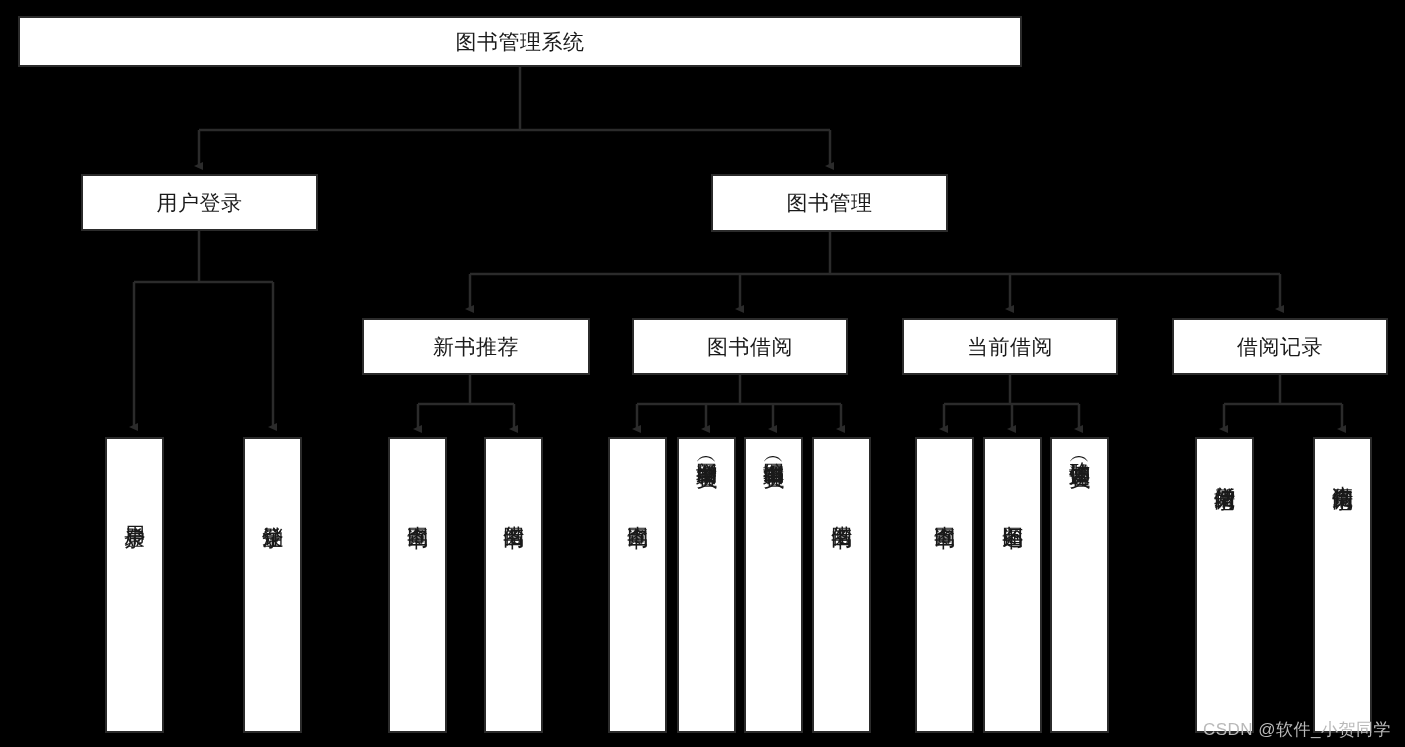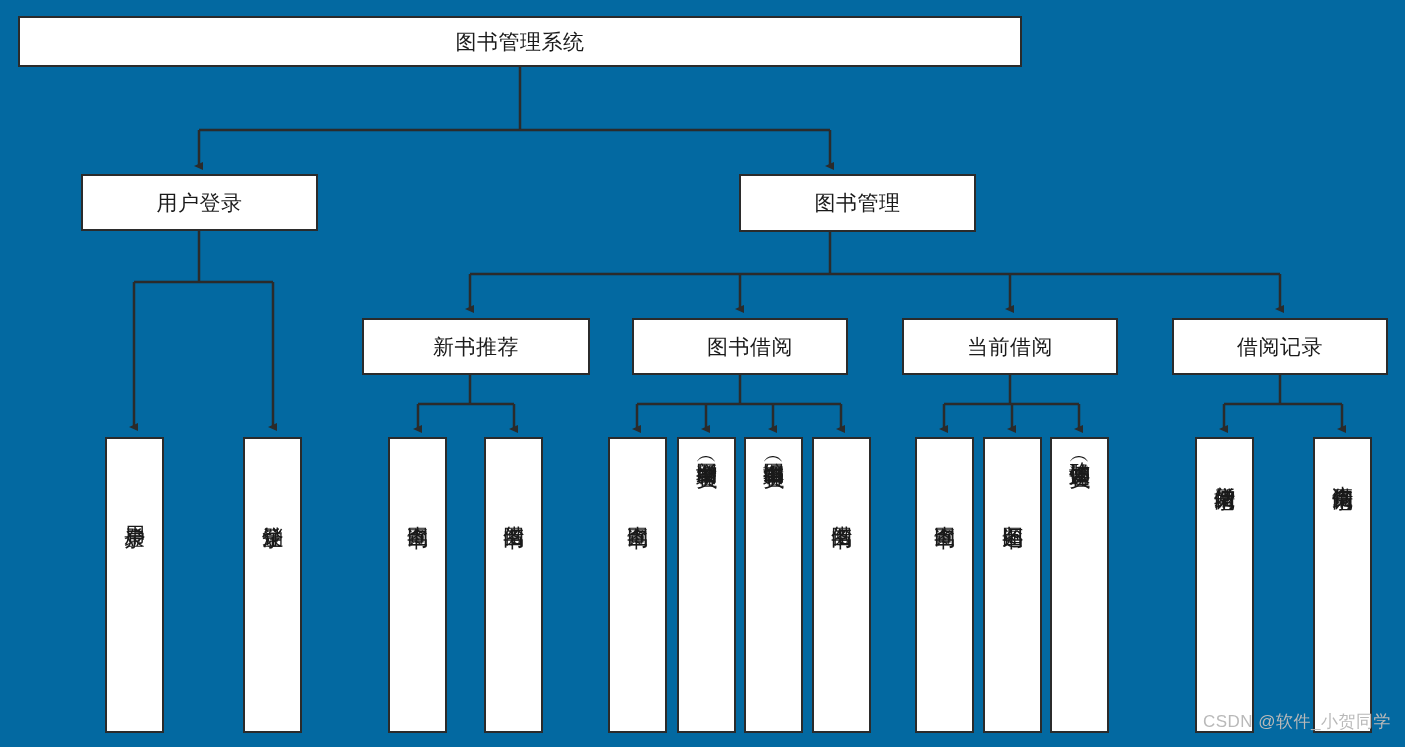--- a/index.html
+++ b/index.html
@@ -7,21 +7,21 @@
     padding: 0;
     background: #ffffff;
   }
   body {
     font-family: "Liberation Sans", "DejaVu Sans", sans-serif;
   }
   #canvas {
     position: relative;
     width: 1405px;
     height: 747px;
-    background: #0369a1;
+    background: #000000;
     overflow: hidden;
   }
   #edges {
     position: absolute;
     left: 0;
     top: 0;
     width: 1405px;
     height: 747px;
   }
   .node {
@@ -56,21 +56,21 @@
   }
   .node.vert.center .label {
     margin-top: 64px;
   }
   .node.vert.centermid .label {
     margin-top: 24px;
   }
   .watermark {
     position: absolute;
     right: 14px;
-    bottom: 14px;
+    bottom: 6px;
     font-size: 17px;
     color: #b9b9b9;
     letter-spacing: 0.5px;
     z-index: 3;
     white-space: nowrap;
   }
 </style>
 </head>
 <body>
 
@@ -129,21 +129,21 @@
   </svg>
 
   <div class="node horiz" style="left:18px; top:16px; width:1004px; height:51px;">
     <span class="label">图书管理系统</span>
   </div>
 
   <div class="node horiz" style="left:81px; top:174px; width:237px; height:57px;">
     <span class="label">用户登录</span>
   </div>
 
-  <div class="node horiz" style="left:711px; top:174px; width:237px; height:58px;margin-left:28px;">
+  <div class="node horiz" style="left:711px; top:174px; width:237px; height:58px;">
     <span class="label">图书管理</span>
   </div>
 
   <div class="node horiz" style="left:362px; top:318px; width:228px; height:57px;">
     <span class="label">新书推荐</span>
   </div>
 
   <div class="node horiz" style="left:632px; top:318px; width:216px; height:57px;padding-left:20px;">
     <span class="label">图书借阅</span>
   </div>

